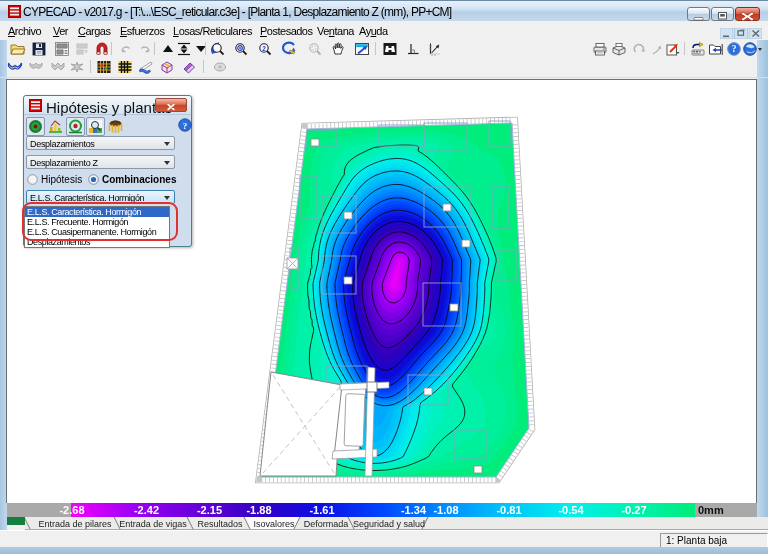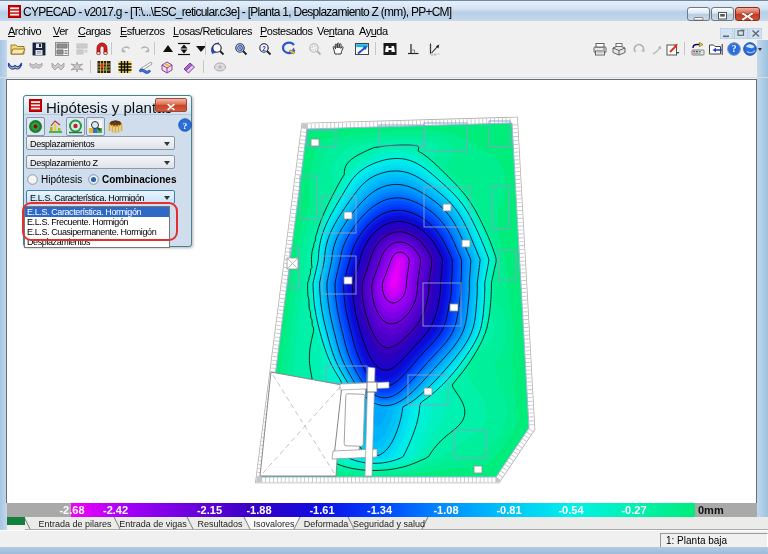--- a/index.html
+++ b/index.html
@@ -410,25 +410,25 @@
 <div style="position:absolute;left:24px;top:206px;width:146px;height:42px;background:#fff;border:1px solid #777;box-sizing:border-box;font-size:9px;letter-spacing:-0.4px;z-index:5;white-space:nowrap;overflow:hidden">
     <div style="height:10px;background:#2e69c8;color:#fff;padding:0 0 0 2px;line-height:10px">E.L.S. Característica. Hormigón</div>
     <div style="height:10px;padding:0 0 0 2px;line-height:10px">E.L.S. Frecuente. Hormigón</div>
     <div style="height:10px;padding:0 0 0 2px;line-height:10px">E.L.S. Cuasipermanente. Hormigón</div>
     <div style="height:10px;padding:0 0 0 2px;line-height:10px">Desplazamientos</div>
   </div>
 <div style="position:absolute;left:22px;top:202px;width:152px;height:35px;border:2.5px solid #e23030;border-radius:9px;z-index:6"></div>
 <div class="abs" style="left:7px;top:503px;width:750px;height:22px;background:#15803d;font-size:11px;font-weight:bold">
     <div style="position:absolute;left:0;top:0;width:750px;height:14px;background:linear-gradient(90deg,#a9a9a9 0px,#a9a9a9 64px,#f300fa 64px,#9e00f6 126px,#6800da 189px,#3400c4 251px,#0e0ee4 313px,#0046ff 376px,#008eff 438px,#00c4f8 500px,#00f0eb 563px,#00f2b2 625px,#00ec7b 688px,#a9a9a9 688px,#a9a9a9 750px)"></div>
     <span style="position:absolute;top:1px;left:40px;width:50px;text-align:center;color:#fff">-2.68</span>
-    <span style="position:absolute;top:1px;left:96px;width:50px;text-align:left;color:#fff">-2.42</span>
+    <span style="position:absolute;top:1px;left:102px;width:50px;text-align:right;color:#fff">-2.42</span>
     <span style="position:absolute;top:1px;left:165px;width:50px;text-align:right;color:#fff">-2.15</span>
     <span style="position:absolute;top:1px;left:227px;width:50px;text-align:center;color:#fff">-1.88</span>
     <span style="position:absolute;top:1px;left:290px;width:50px;text-align:center;color:#fff">-1.61</span>
-    <span style="position:absolute;top:1px;left:360px;width:50px;text-align:left;color:#fff">-1.34</span>
+    <span style="position:absolute;top:1px;left:369px;width:50px;text-align:right;color:#fff">-1.34</span>
     <span style="position:absolute;top:1px;left:414px;width:50px;text-align:center;color:#fff">-1.08</span>
     <span style="position:absolute;top:1px;left:477px;width:50px;text-align:center;color:#fff">-0.81</span>
     <span style="position:absolute;top:1px;left:539px;width:50px;text-align:center;color:#fff">-0.54</span>
     <span style="position:absolute;top:1px;left:602px;width:50px;text-align:center;color:#fff">-0.27</span>
     <span style="position:absolute;top:1px;left:691px;color:#111">0mm</span>
   </div>
 <div class="abs" style="left:25px;top:517px;width:719px;height:13px;background:#f97316">
     <svg width="750" height="13" style="position:absolute;left:0;top:0">
       <rect x="0" y="0" width="750" height="13" fill="#ebebe9"></rect>
       <polygon points="219,0 275,0 269,12 225,12" fill="#fcfcfc"></polygon>

